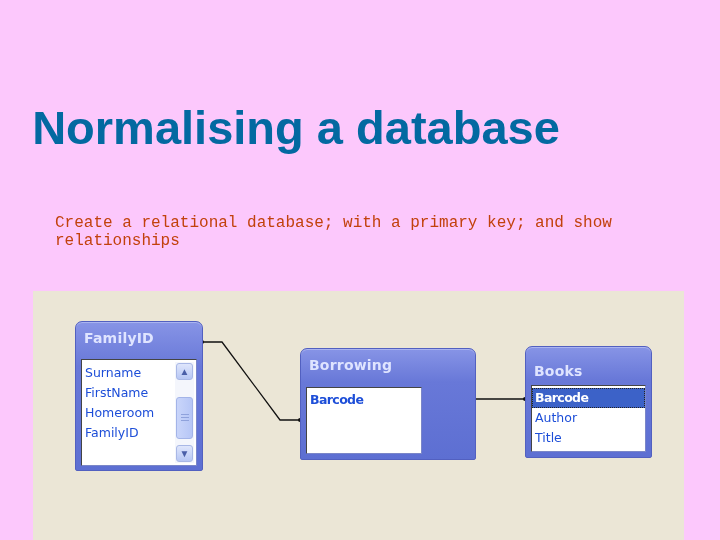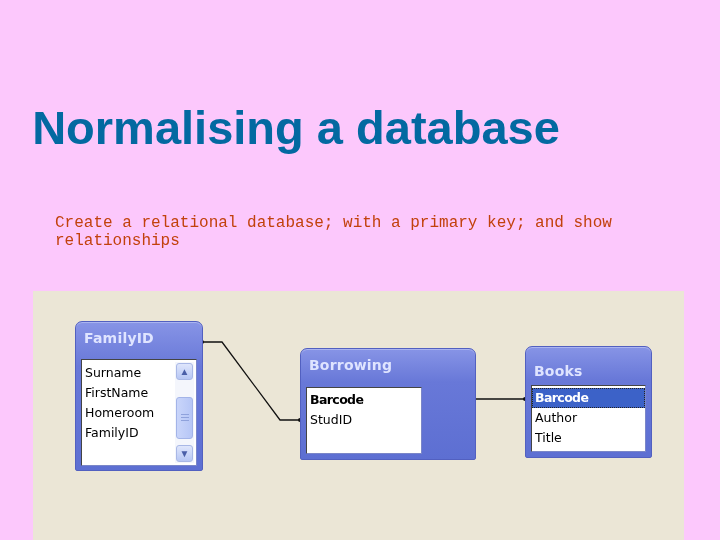--- a/index.html
+++ b/index.html
@@ -33,21 +33,21 @@
       font-family: "DejaVu Sans", sans-serif;
       font-size: 14px; font-weight: bold; color: #dfe4ff;
       letter-spacing: 0.2px;
     }
     .tbl-list {
       position: absolute; background: #ffffff;
       border: 1px solid #7a86c8; border-left-color: #444; border-top-color: #444;
     }
     .field {
       font-family: "DejaVu Sans", sans-serif;
-      font-size: 12.5px; color: #000000; height: 20px; line-height: 20px;
+      font-size: 12.5px; color: #1d4ed8; height: 20px; line-height: 20px;
       padding-left: 3px; white-space: nowrap;
     }
     .field.pk { font-weight: bold; letter-spacing: -0.6px; }
     .field.sel { background: #3c62c8; color: #fff; outline: 1px dotted #222; outline-offset: -1px; }
     .scroll {
       position: absolute; right: 2px; top: 2px; bottom: 2px; width: 19px;
       background: #f4f6fc;
     }
     .sb-btn {
       position: absolute; left: 1px; width: 17px; height: 17px;
@@ -96,21 +96,20 @@
       </div>
       <div class="sb-btn" style="bottom:1px;">▼</div>
     </div>
   </div>
 </div>
 
 <div class="tbl" style="left:300px; top:348px; width:126px; height:110px;padding-left:48px;">
   <div class="tbl-title">Borrowing</div>
   <div class="tbl-list" style="left:5px; top:38px; width:114px; height:65px;">
     <div class="field pk" style="margin-top:2px;">Barcode</div>
-    <div class="field">StudID</div>
   </div>
 </div>
 
 <div class="tbl" style="left:525px; top:346px; width:125px; height:110px;">
   <div class="tbl-title" style="top:16px;">Books</div>
   <div class="tbl-list" style="left:5px; top:38px; width:113px; height:65px;">
     <div class="field pk sel" style="margin-top:2px;">Barcode</div>
     <div class="field">Author</div>
     <div class="field">Title</div>
   </div>

